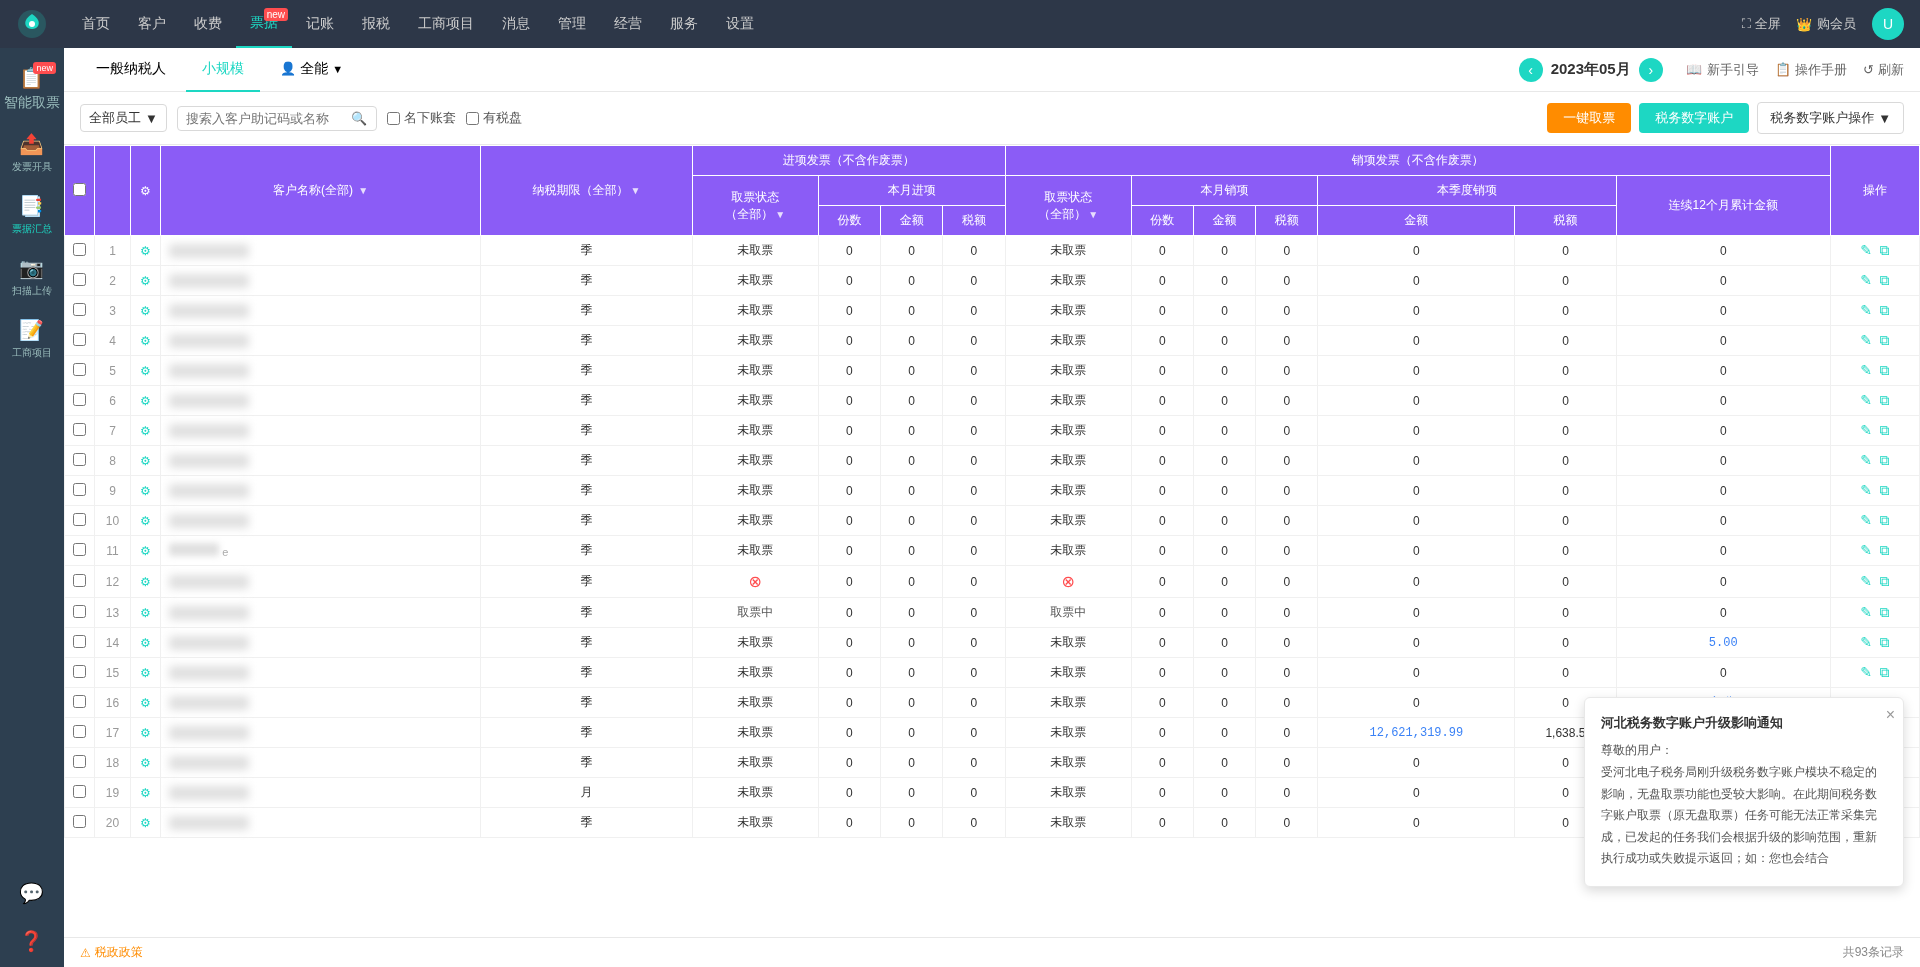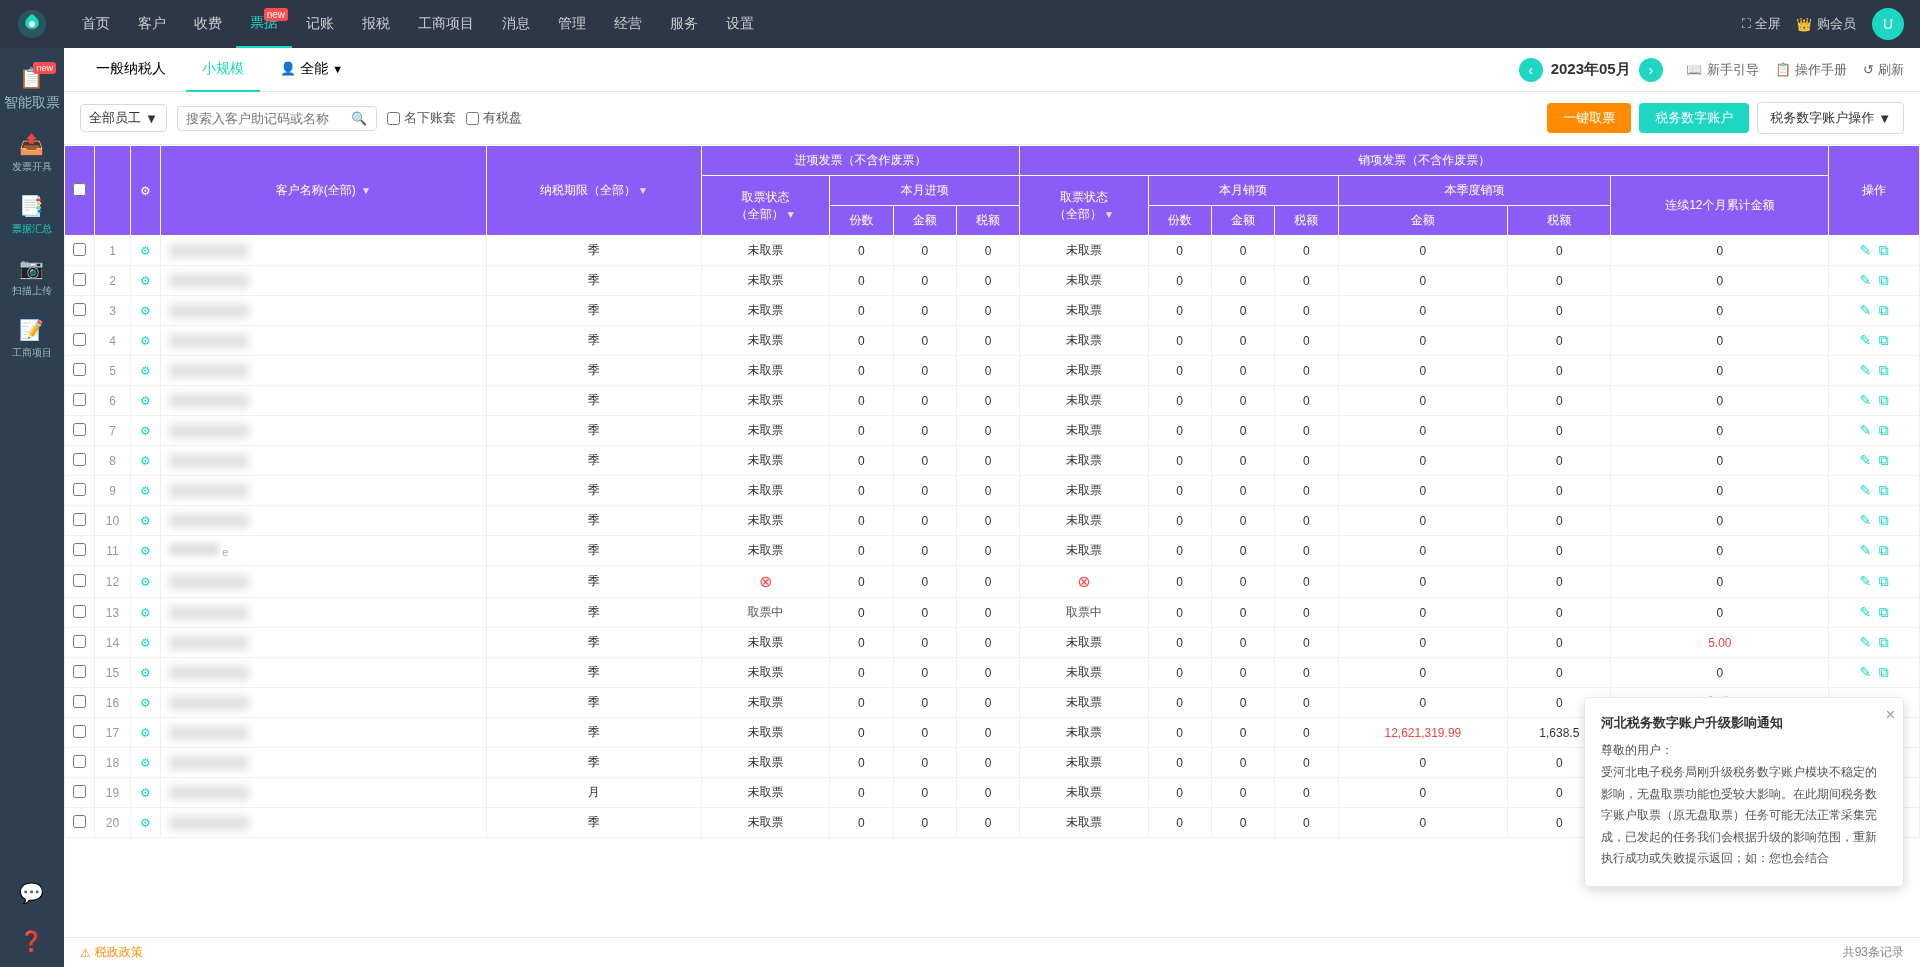--- a/index.html
+++ b/index.html
@@ -120,21 +120,21 @@
     }
     tbody td.left { text-align: left; }
     .row-num { color: #999; }
     .status-error { color: #ff4d4f; font-size: 16px; }
     .status-fetching { color: #555; font-family: Liberation Serif, serif; }
     .action-icon { color: #1dd7c3; cursor: pointer; font-size: 14px; margin: 0 2px; }
     .blurred {
       filter: blur(4px); background: #e0e0e0; border-radius: 2px;
       display: inline-block; min-width: 80px; height: 14px;
     }
-    .teal-link { color: #ef4444; }
+    .teal-link { color: #3b82f6; font-family: Liberation Mono, monospace; }
     .col-filter { font-size: 10px; margin-left: 2px; opacity: 0.8; }
 
     
     .notification-popup {
       position: fixed; right: 16px; bottom: 80px; width: 320px;
       background: #fff; border: 1px solid #e8e8e8; border-radius: 6px;
       box-shadow: 0 4px 12px rgba(0,0,0,0.15); padding: 16px; z-index: 200;
     }
     .notification-popup .close-btn {
       position: absolute; top: 8px; right: 8px; cursor: pointer; color: #999; font-size: 16px;

